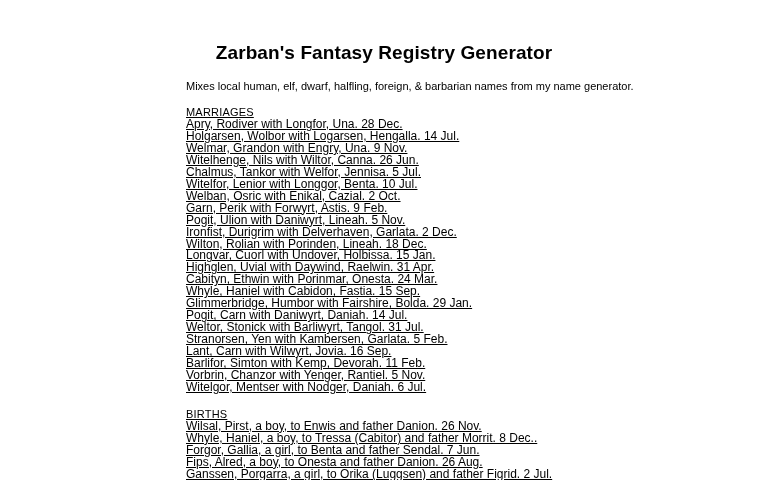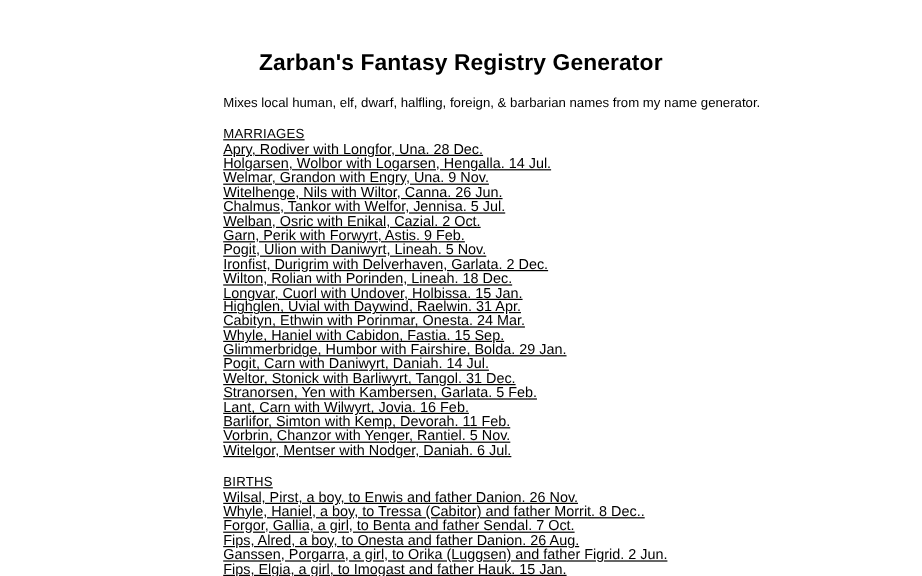--- a/index.html
+++ b/index.html
@@ -69,46 +69,47 @@
   <div class="content">
     <p class="intro">Mixes local human, elf, dwarf, halfling, foreign, &amp; barbarian names from my name generator.</p>
 
     <div class="list">
       <p class="section-heading">MARRIAGES</p>
       <p class="entry">Apry, Rodiver with Longfor, Una. 28 Dec.</p>
       <p class="entry">Holgarsen, Wolbor with Logarsen, Hengalla. 14 Jul.</p>
       <p class="entry">Welmar, Grandon with Engry, Una. 9 Nov.</p>
       <p class="entry">Witelhenge, Nils with Wiltor, Canna. 26 Jun.</p>
       <p class="entry">Chalmus, Tankor with Welfor, Jennisa. 5 Jul.</p>
+      <p class="entry">Witelfor, Lenior with Longgor, Benta. 10 Jul.</p>
       <p class="entry">Welban, Osric with Enikal, Cazial. 2 Oct.</p>
       <p class="entry">Garn, Perik with Forwyrt, Astis. 9 Feb.</p>
       <p class="entry">Pogit, Ulion with Daniwyrt, Lineah. 5 Nov.</p>
       <p class="entry">Ironfist, Durigrim with Delverhaven, Garlata. 2 Dec.</p>
       <p class="entry">Wilton, Rolian with Porinden, Lineah. 18 Dec.</p>
       <p class="entry">Longvar, Cuorl with Undover, Holbissa. 15 Jan.</p>
       <p class="entry">Highglen, Uvial with Daywind, Raelwin. 31 Apr.</p>
       <p class="entry">Cabityn, Ethwin with Porinmar, Onesta. 24 Mar.</p>
       <p class="entry">Whyle, Haniel with Cabidon, Fastia. 15 Sep.</p>
       <p class="entry">Glimmerbridge, Humbor with Fairshire, Bolda. 29 Jan.</p>
       <p class="entry">Pogit, Carn with Daniwyrt, Daniah. 14 Jul.</p>
-      <p class="entry">Weltor, Stonick with Barliwyrt, Tangol. 31 Dec.</p>
+      <p class="entry">Weltor, Stonick with Barliwyrt, Tangol. 31 Jul.</p>
       <p class="entry">Stranorsen, Yen with Kambersen, Garlata. 5 Feb.</p>
-      <p class="entry">Lant, Carn with Wilwyrt, Jovia. 16 Feb.</p>
+      <p class="entry">Lant, Carn with Wilwyrt, Jovia. 16 Sep.</p>
       <p class="entry">Barlifor, Simton with Kemp, Devorah. 11 Feb.</p>
       <p class="entry">Vorbrin, Chanzor with Yenger, Rantiel. 5 Nov.</p>
       <p class="entry">Witelgor, Mentser with Nodger, Daniah. 6 Jul.</p>
     </div>
 
     <div class="section-gap"></div>
 
     <div class="list">
       <p class="section-heading">BIRTHS</p>
       <p class="entry">Wilsal, Pirst, a boy, to Enwis and father Danion. 26 Nov.</p>
       <p class="entry">Whyle, Haniel, a boy, to Tressa (Cabitor) and father Morrit. 8 Dec..</p>
-      <p class="entry">Forgor, Gallia, a girl, to Benta and father Sendal. 7 Oct.</p>
+      <p class="entry">Forgor, Gallia, a girl, to Benta and father Sendal. 7 Jun.</p>
       <p class="entry">Fips, Alred, a boy, to Onesta and father Danion. 26 Aug.</p>
-      <p class="entry">Ganssen, Porgarra, a girl, to Orika (Luggsen) and father Figrid. 2 Jun.</p>
+      <p class="entry">Ganssen, Porgarra, a girl, to Orika (Luggsen) and father Figrid. 2 Jul.</p>
       <p class="entry">Fips, Elgia, a girl, to Imogast and father Hauk. 15 Jan.</p>
       <p class="entry">Welhenge, Benta, a girl, to Jennisa and father Nils. 20 May.</p>
 
     </div>
   </div>
 </div>
 
 </body></html>

